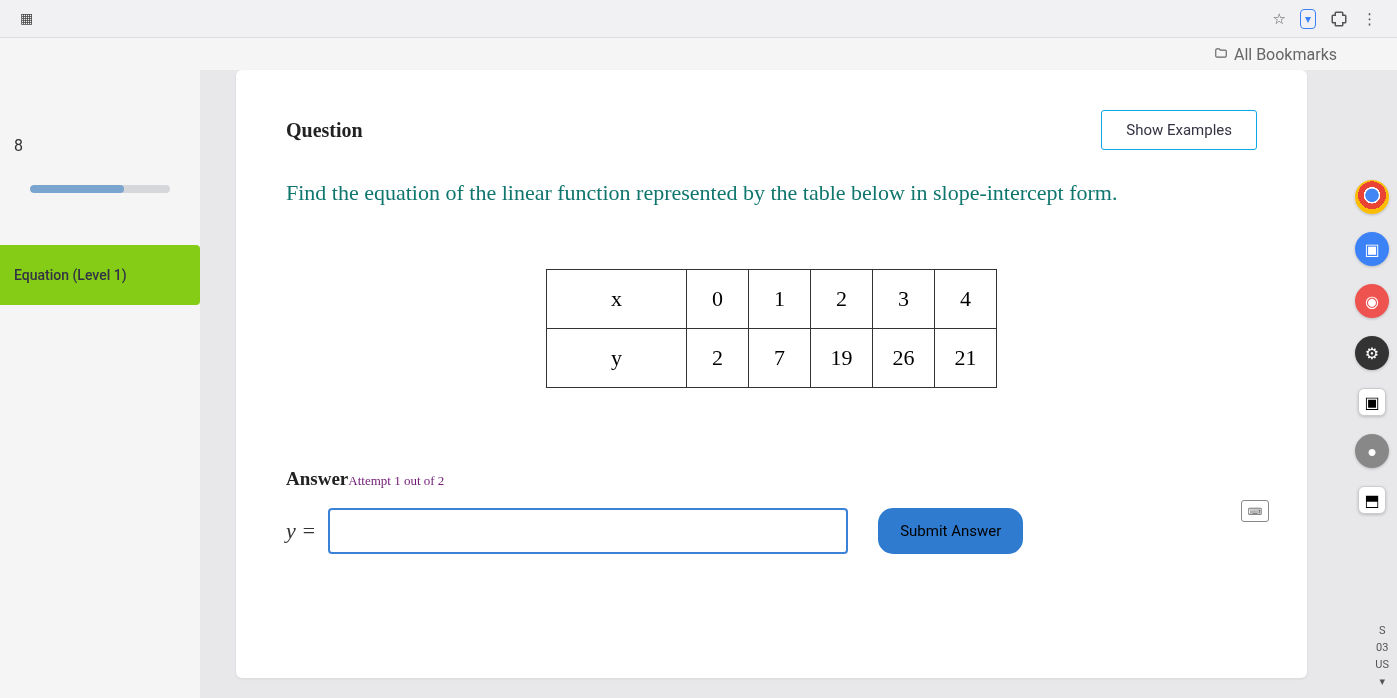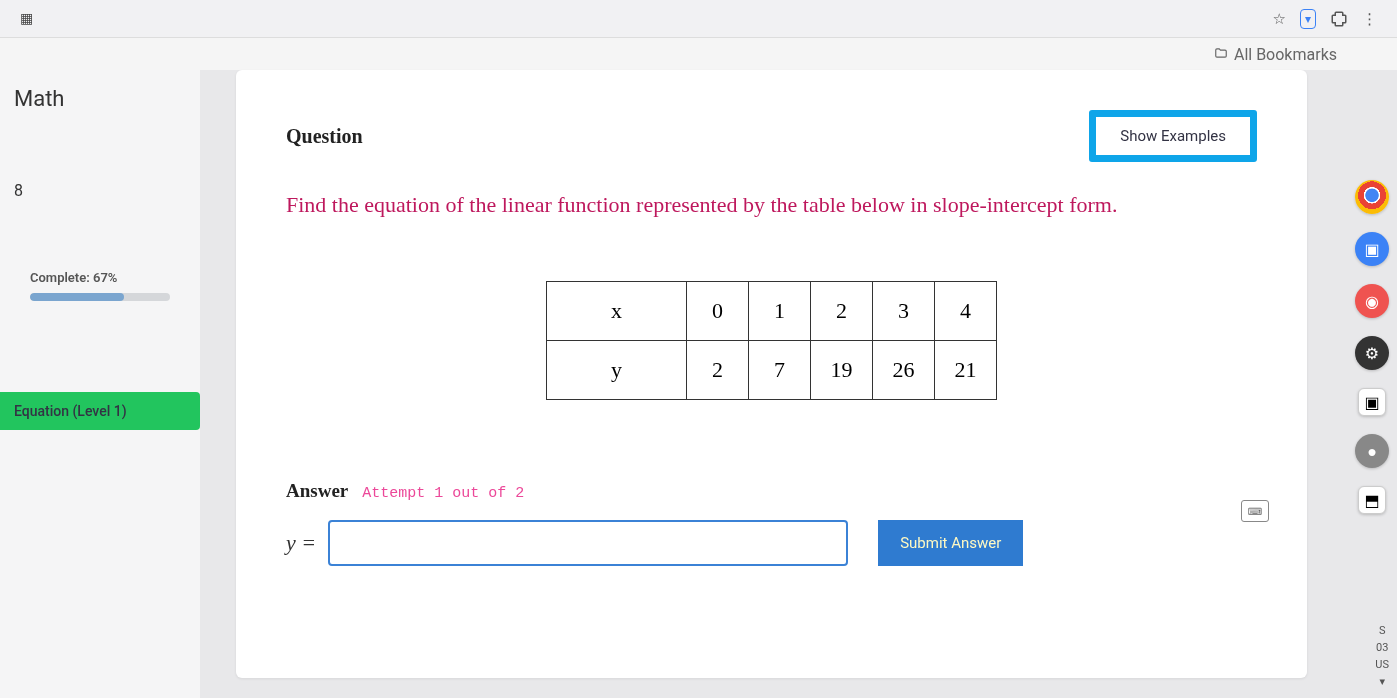--- a/index.html
+++ b/index.html
@@ -87,23 +87,23 @@
       border-radius: 4px;
       overflow: hidden;
     }
     .progress-fill {
       height: 100%;
       width: 67%;
       background: #7aa5cf;
       border-radius: 4px;
     }
     .lesson-tag {
-      margin-top: 91px;
-      padding: 11px 14px;
-      background: #22c55e;
+      margin-top: 52px;
+      padding: 22px 14px;
+      background: #84cc16;
       font-size: 14px;
       color: #334;
       border-radius: 0 4px 4px 0;
       font-weight: 500;
     }
     .content {
       flex: 1;
       background: #ffffff;
       margin: 0 40px 20px 36px;
       border-radius: 6px;
@@ -117,32 +117,32 @@
       align-items: center;
       margin-bottom: 28px;
     }
     .q-label {
       font-family: Georgia, serif;
       font-weight: bold;
       font-size: 20px;
       color: #222;
     }
     .show-examples {
-      border: 7px solid #0ea5e9;
+      border: 1px solid #0ea5e9;
       background: #fff;
       padding: 10px 24px;
       font-size: 15px;
       color: #334;
       cursor: pointer;
       border-radius: 3px;
     }
     .prompt {
       font-family: Georgia, serif;
       font-size: 22px;
-      color: #be185d;
+      color: #0f766e;
       line-height: 1.4;
       margin-bottom: 60px;
       max-width: 860px;
     }
     .data-table {
       margin: 0 auto 80px;
       border-collapse: collapse;
     }
     .data-table td {
       border: 1px solid #333;
@@ -153,33 +153,32 @@
     }
     .data-table td.header-cell {
       width: 140px;
     }
     .data-table td.val-cell {
       width: 62px;
     }
     .answer-row {
       display: flex;
       align-items: baseline;
-      gap: 14px;
       margin-bottom: 18px;
     }
     .answer-label {
       font-family: Georgia, serif;
       font-weight: bold;
       font-size: 19px;
       color: #222;
     }
     .attempt {
-      font-family: Liberation Mono, monospace;
-      font-size: 15px;
-      color: #ec4899;
+      font-family: Liberation Serif, serif;
+      font-size: 13px;
+      color: #701a75;
     }
     .input-row {
       display: flex;
       align-items: center;
       gap: 12px;
     }
     .y-eq {
       font-family: Georgia, serif;
       font-style: italic;
       font-size: 22px;
@@ -188,25 +187,25 @@
     .answer-input {
       width: 520px;
       height: 46px;
       border: 2px solid #3b82d6;
       border-radius: 4px;
       padding: 0 12px;
       font-size: 18px;
     }
     .submit-btn {
       background: #2f7bd0;
-      color: #fef9c3;
+      color: #000000;
       border: none;
       padding: 14px 22px;
       font-size: 15px;
-      border-radius: 0;
+      border-radius: 15px;
       cursor: pointer;
       margin-left: 18px;
     }
     .keypad-icon {
       position: absolute;
       right: 38px;
       top: 430px;
       width: 28px;
       height: 22px;
       border: 1px solid #888;
@@ -280,23 +279,21 @@
       <svg width="14" height="14" viewBox="0 0 24 24" fill="none" stroke="#666" stroke-width="2">
           <path d="M3 7a2 2 0 0 1 2-2h4l2 2h8a2 2 0 0 1 2 2v8a2 2 0 0 1-2 2H5a2 2 0 0 1-2-2V7z"></path>
         </svg>
     </span>
     <span>All Bookmarks</span>
   </div>
 </div>
 
 <div class="main-wrap">
   <div class="sidebar">
-    <div class="sidebar-title">Math</div>
     <div class="sidebar-num">8</div>
-    <div class="progress-label">Complete: 67%</div>
     <div class="progress-track">
       <div class="progress-fill"></div>
     </div>
     <div class="lesson-tag">Equation (Level 1)</div>
   </div>
 
   <div class="content">
     <div class="question-header">
       <div class="q-label">Question</div>
       <button class="show-examples">Show Examples</button>

